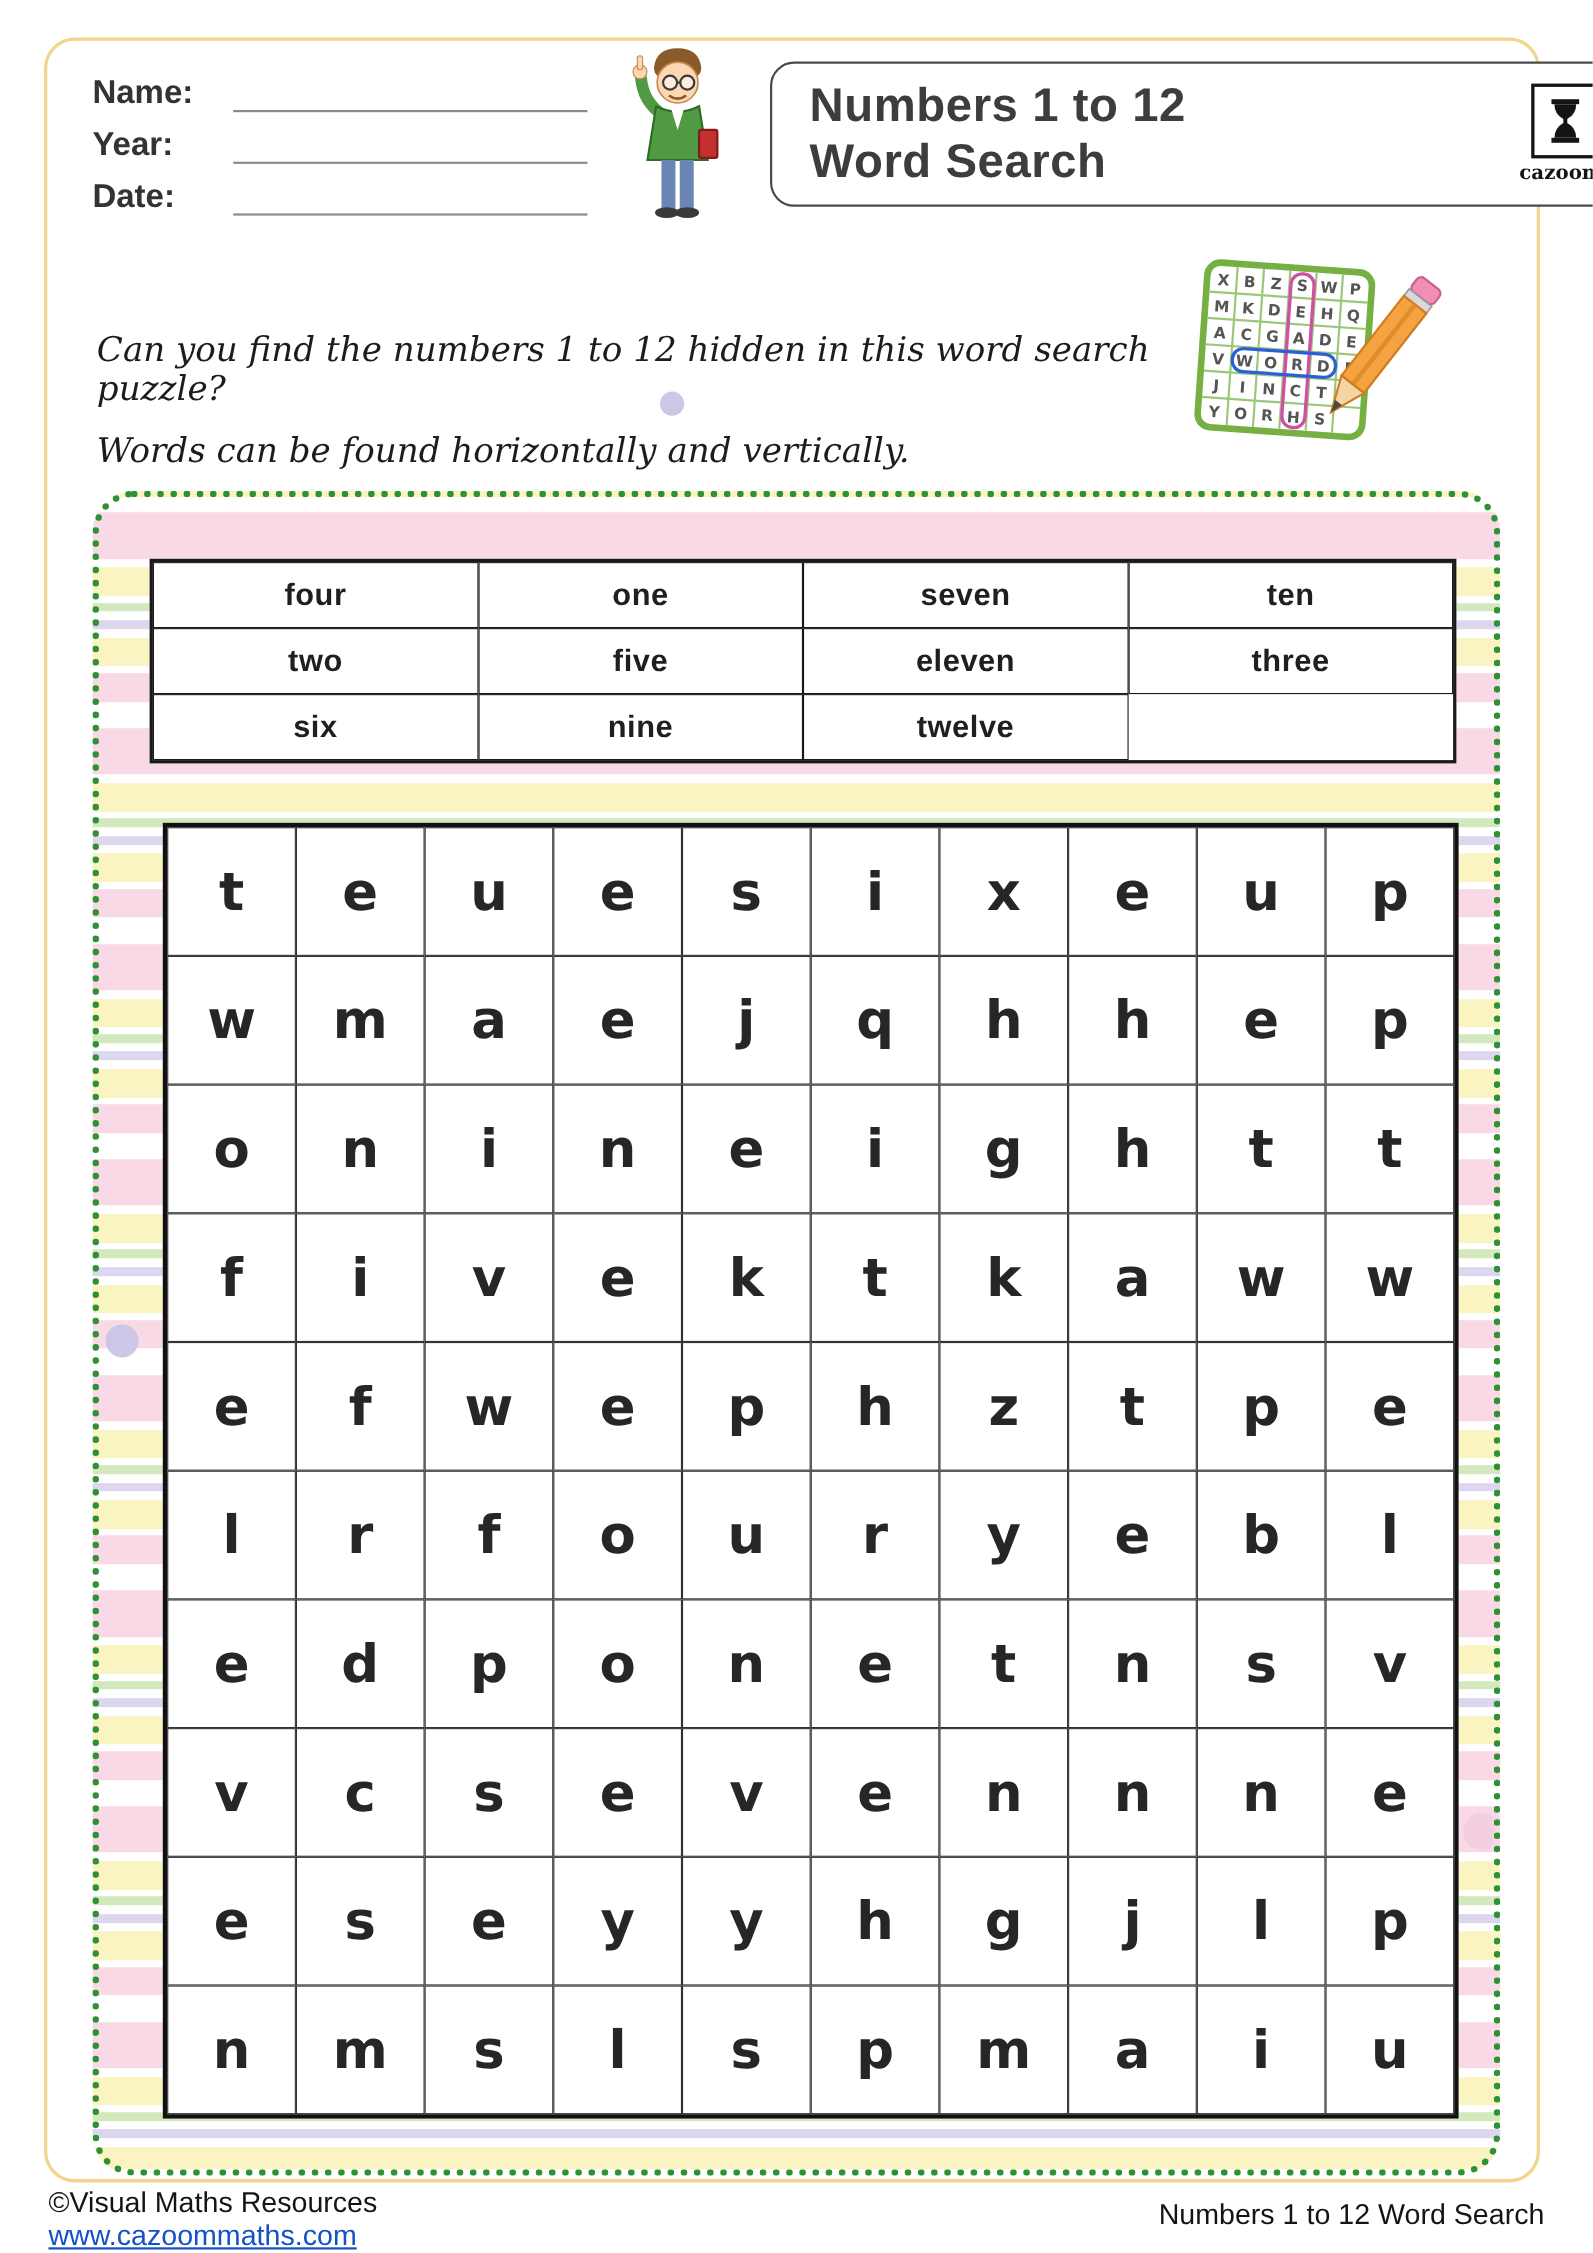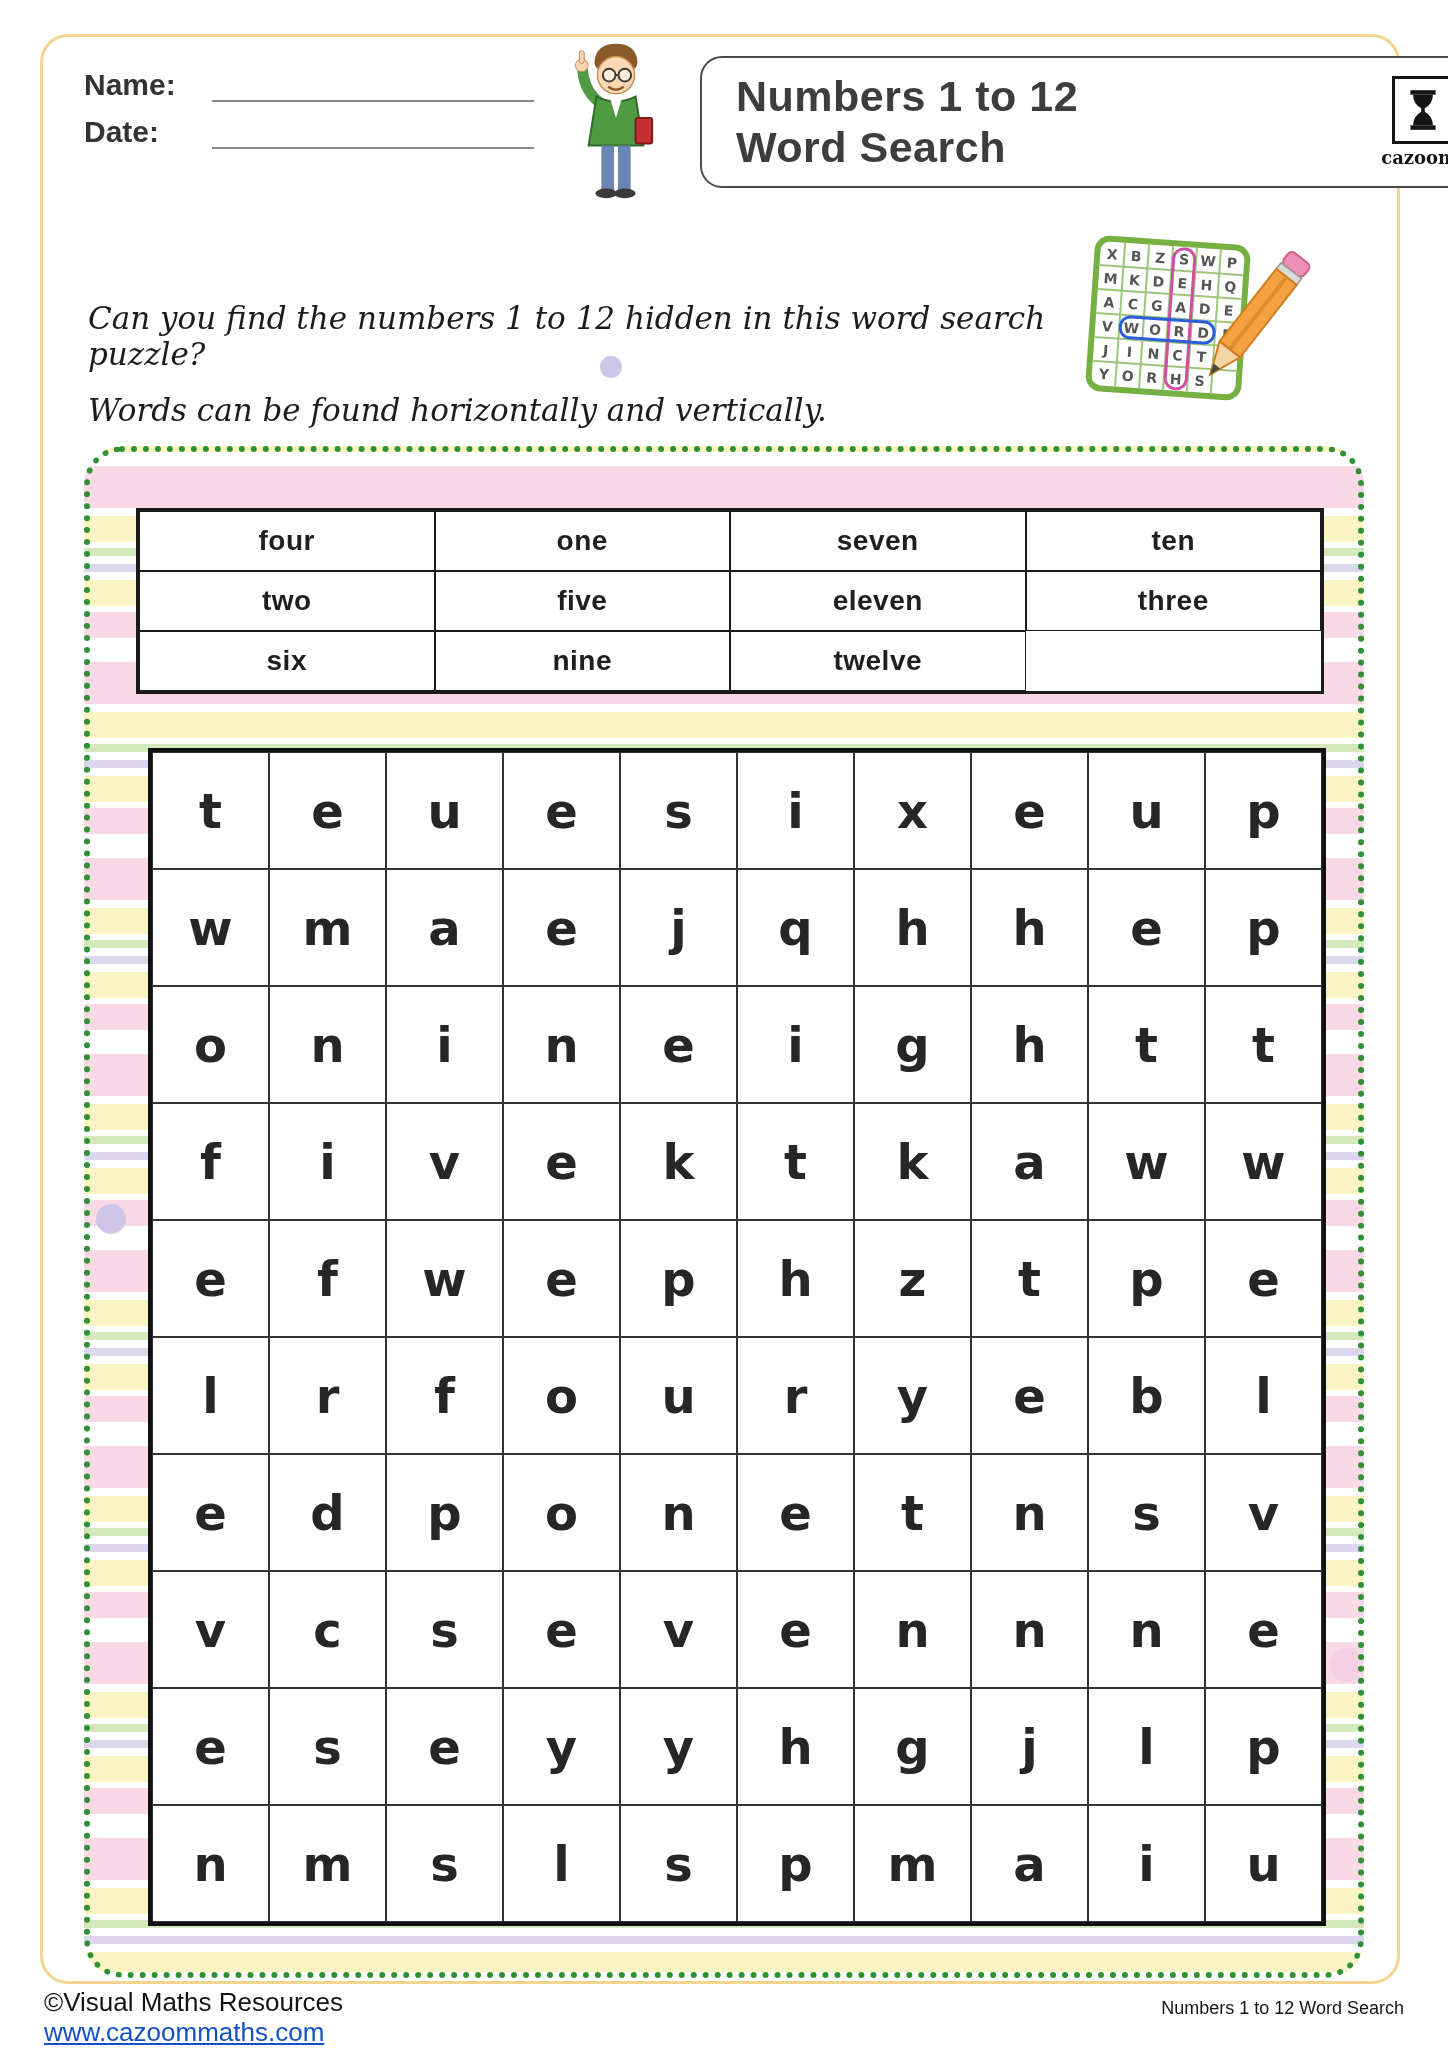--- a/index.html
+++ b/index.html
@@ -65,32 +65,36 @@
         font-size:28px;font-weight:bold;color:#1f1f1f;letter-spacing:.5px;}
 
   .ws-grid{position:absolute;left:58px;top:296px;width:1178px;
         display:grid;grid-template-columns:repeat(10,1fr);
         background:#fff;border:4px solid #111;box-sizing:border-box;}
   .ws-cell{height:115px;border:1px solid #333;display:flex;align-items:center;justify-content:center;
         font-size:48px;font-weight:bold;color:#262626;font-family:"DejaVu Sans",sans-serif;}
 
   .footer-left{position:absolute;left:44px;top:1988px;font-size:26px;color:#141414;line-height:1.15;}
   .footer-link{color:#1351c7;text-decoration:underline;font-size:26px;cursor:pointer;}
-  .footer-right{position:absolute;right:44px;top:1998px;font-size:18px;color:#141414;}
+  .footer-right{position:absolute;right:44px;top:1998px;font-size:26px;color:#141414;}
 </style>
 </head>
 <body>
 
 <div class="page">
 
   <div class="outer-border"></div>
 
   <div class="fields">
     <div class="field">
       <span class="field-label">Name:</span>
+      <span class="field-line"></span>
+    </div>
+    <div class="field">
+      <span class="field-label">Year:</span>
       <span class="field-line"></span>
     </div>
     <div class="field">
       <span class="field-label">Date:</span>
       <span class="field-line"></span>
     </div>
   </div>
 
   <div class="teacher">
     <svg viewBox="0 0 120 176" width="120" height="172">

